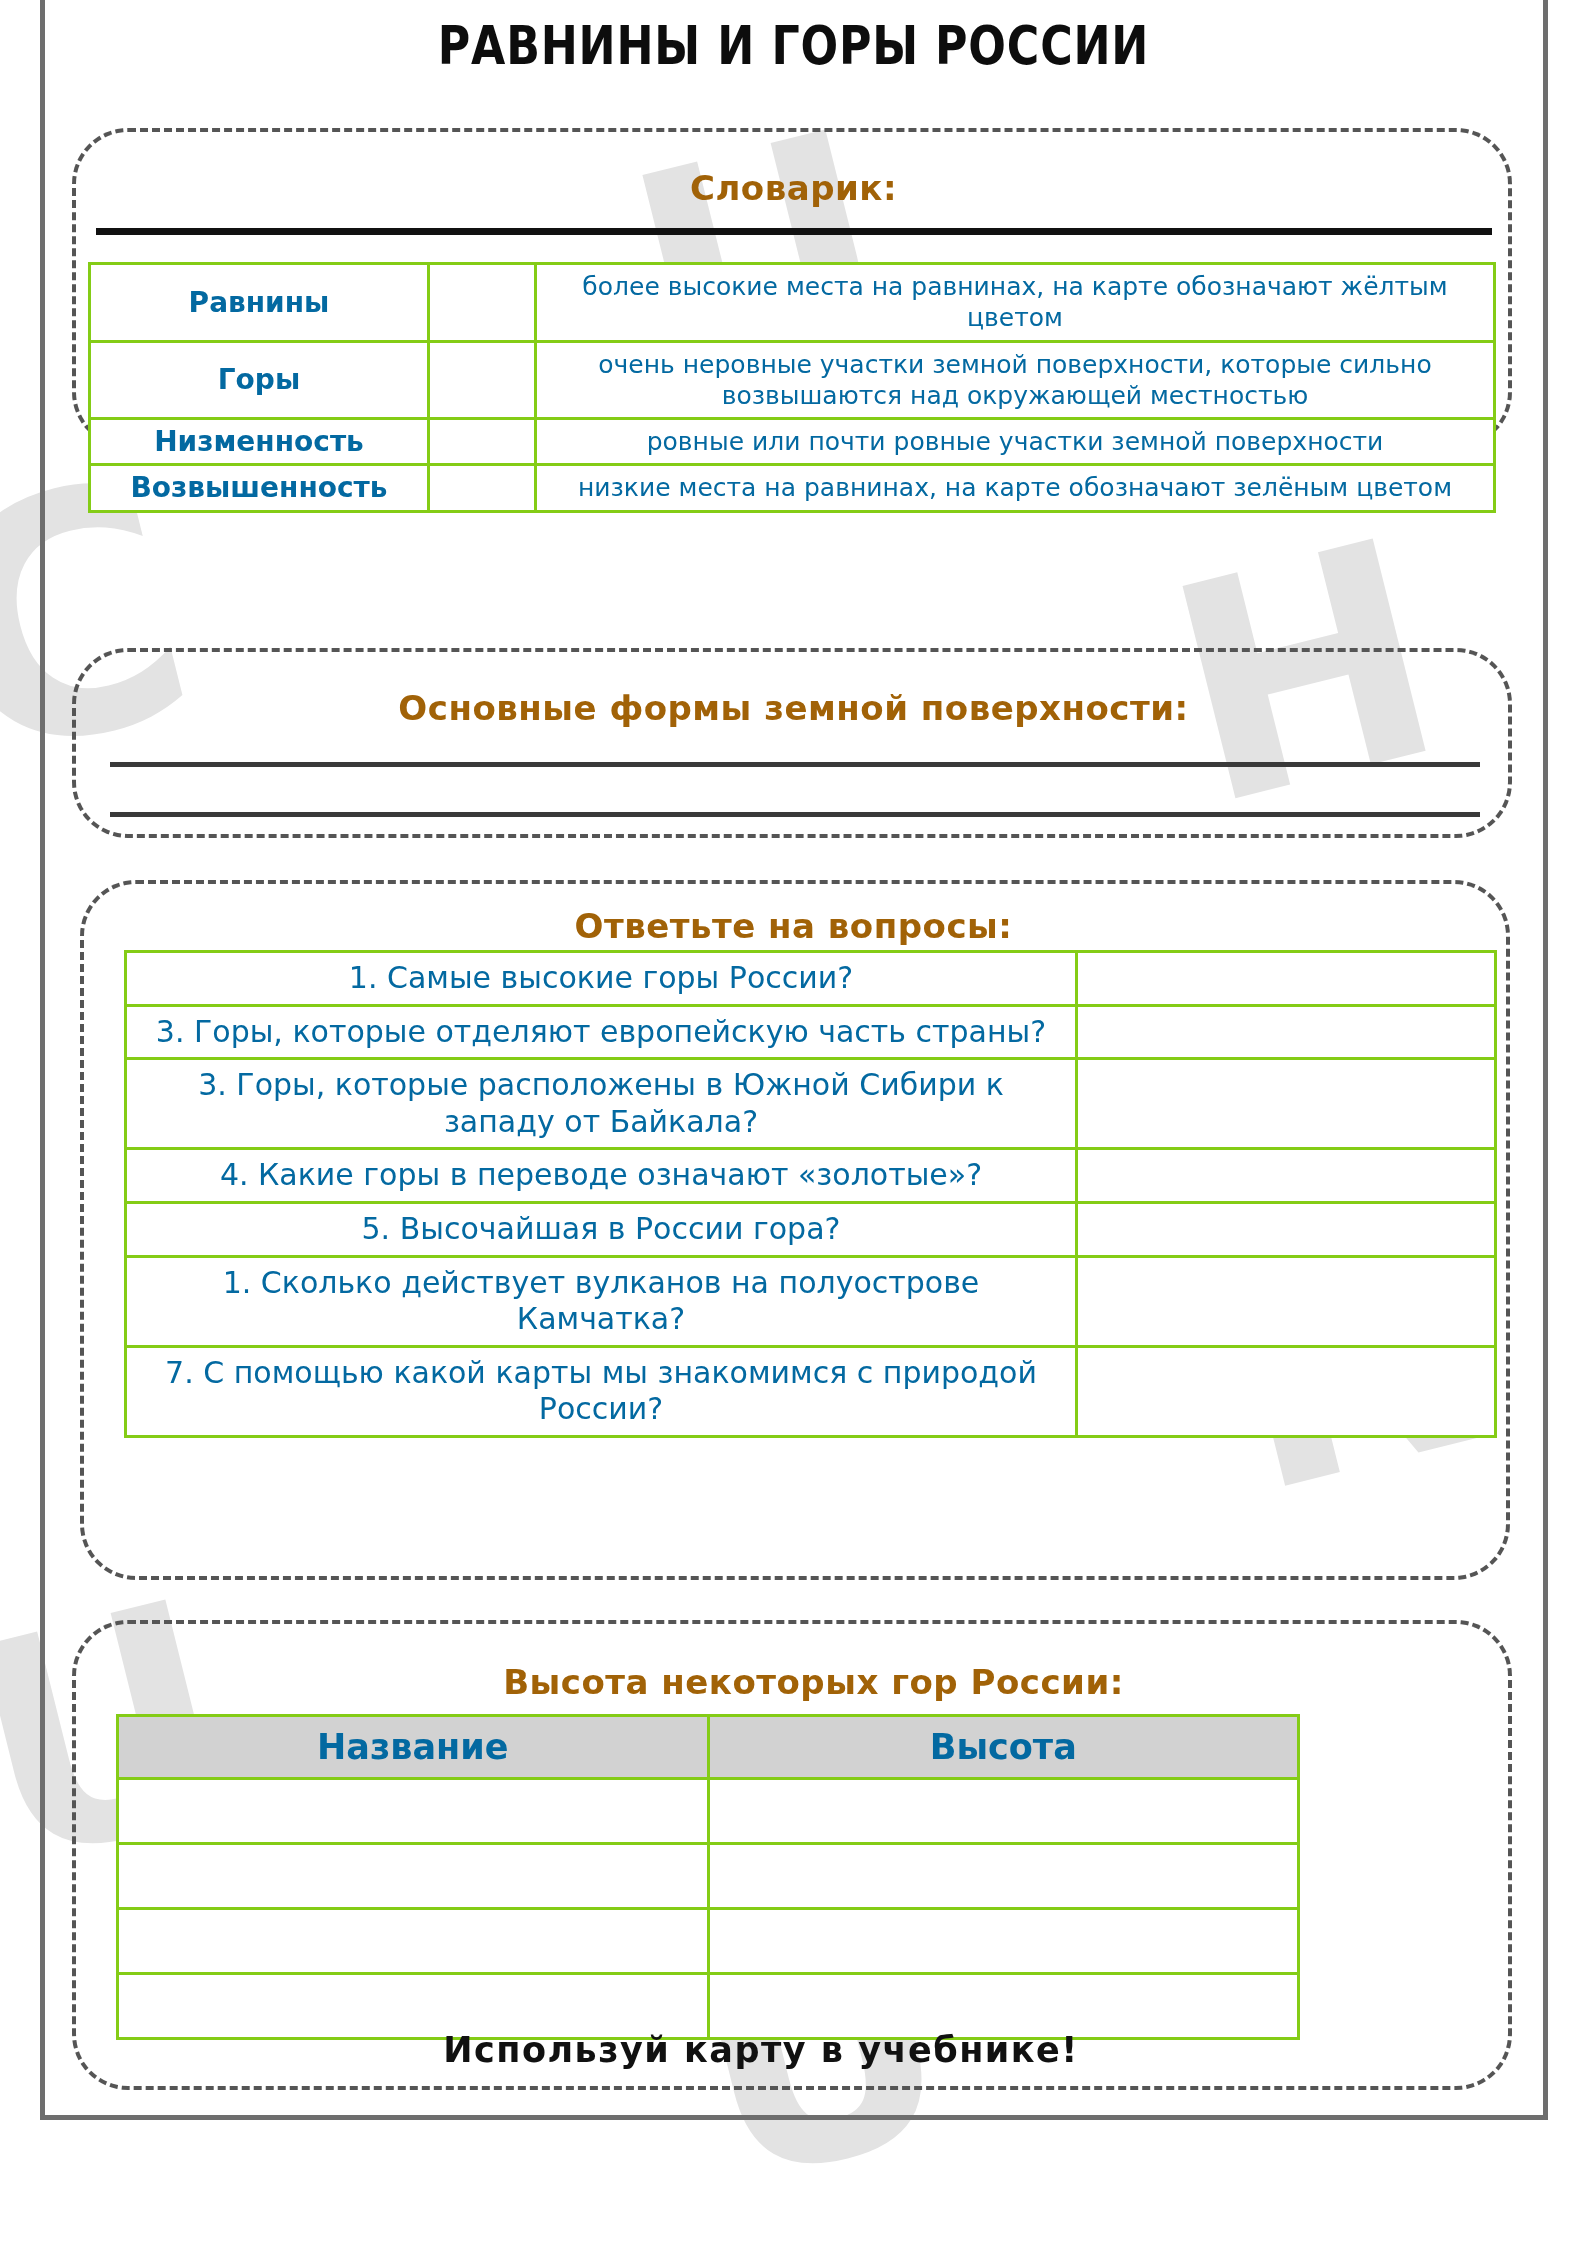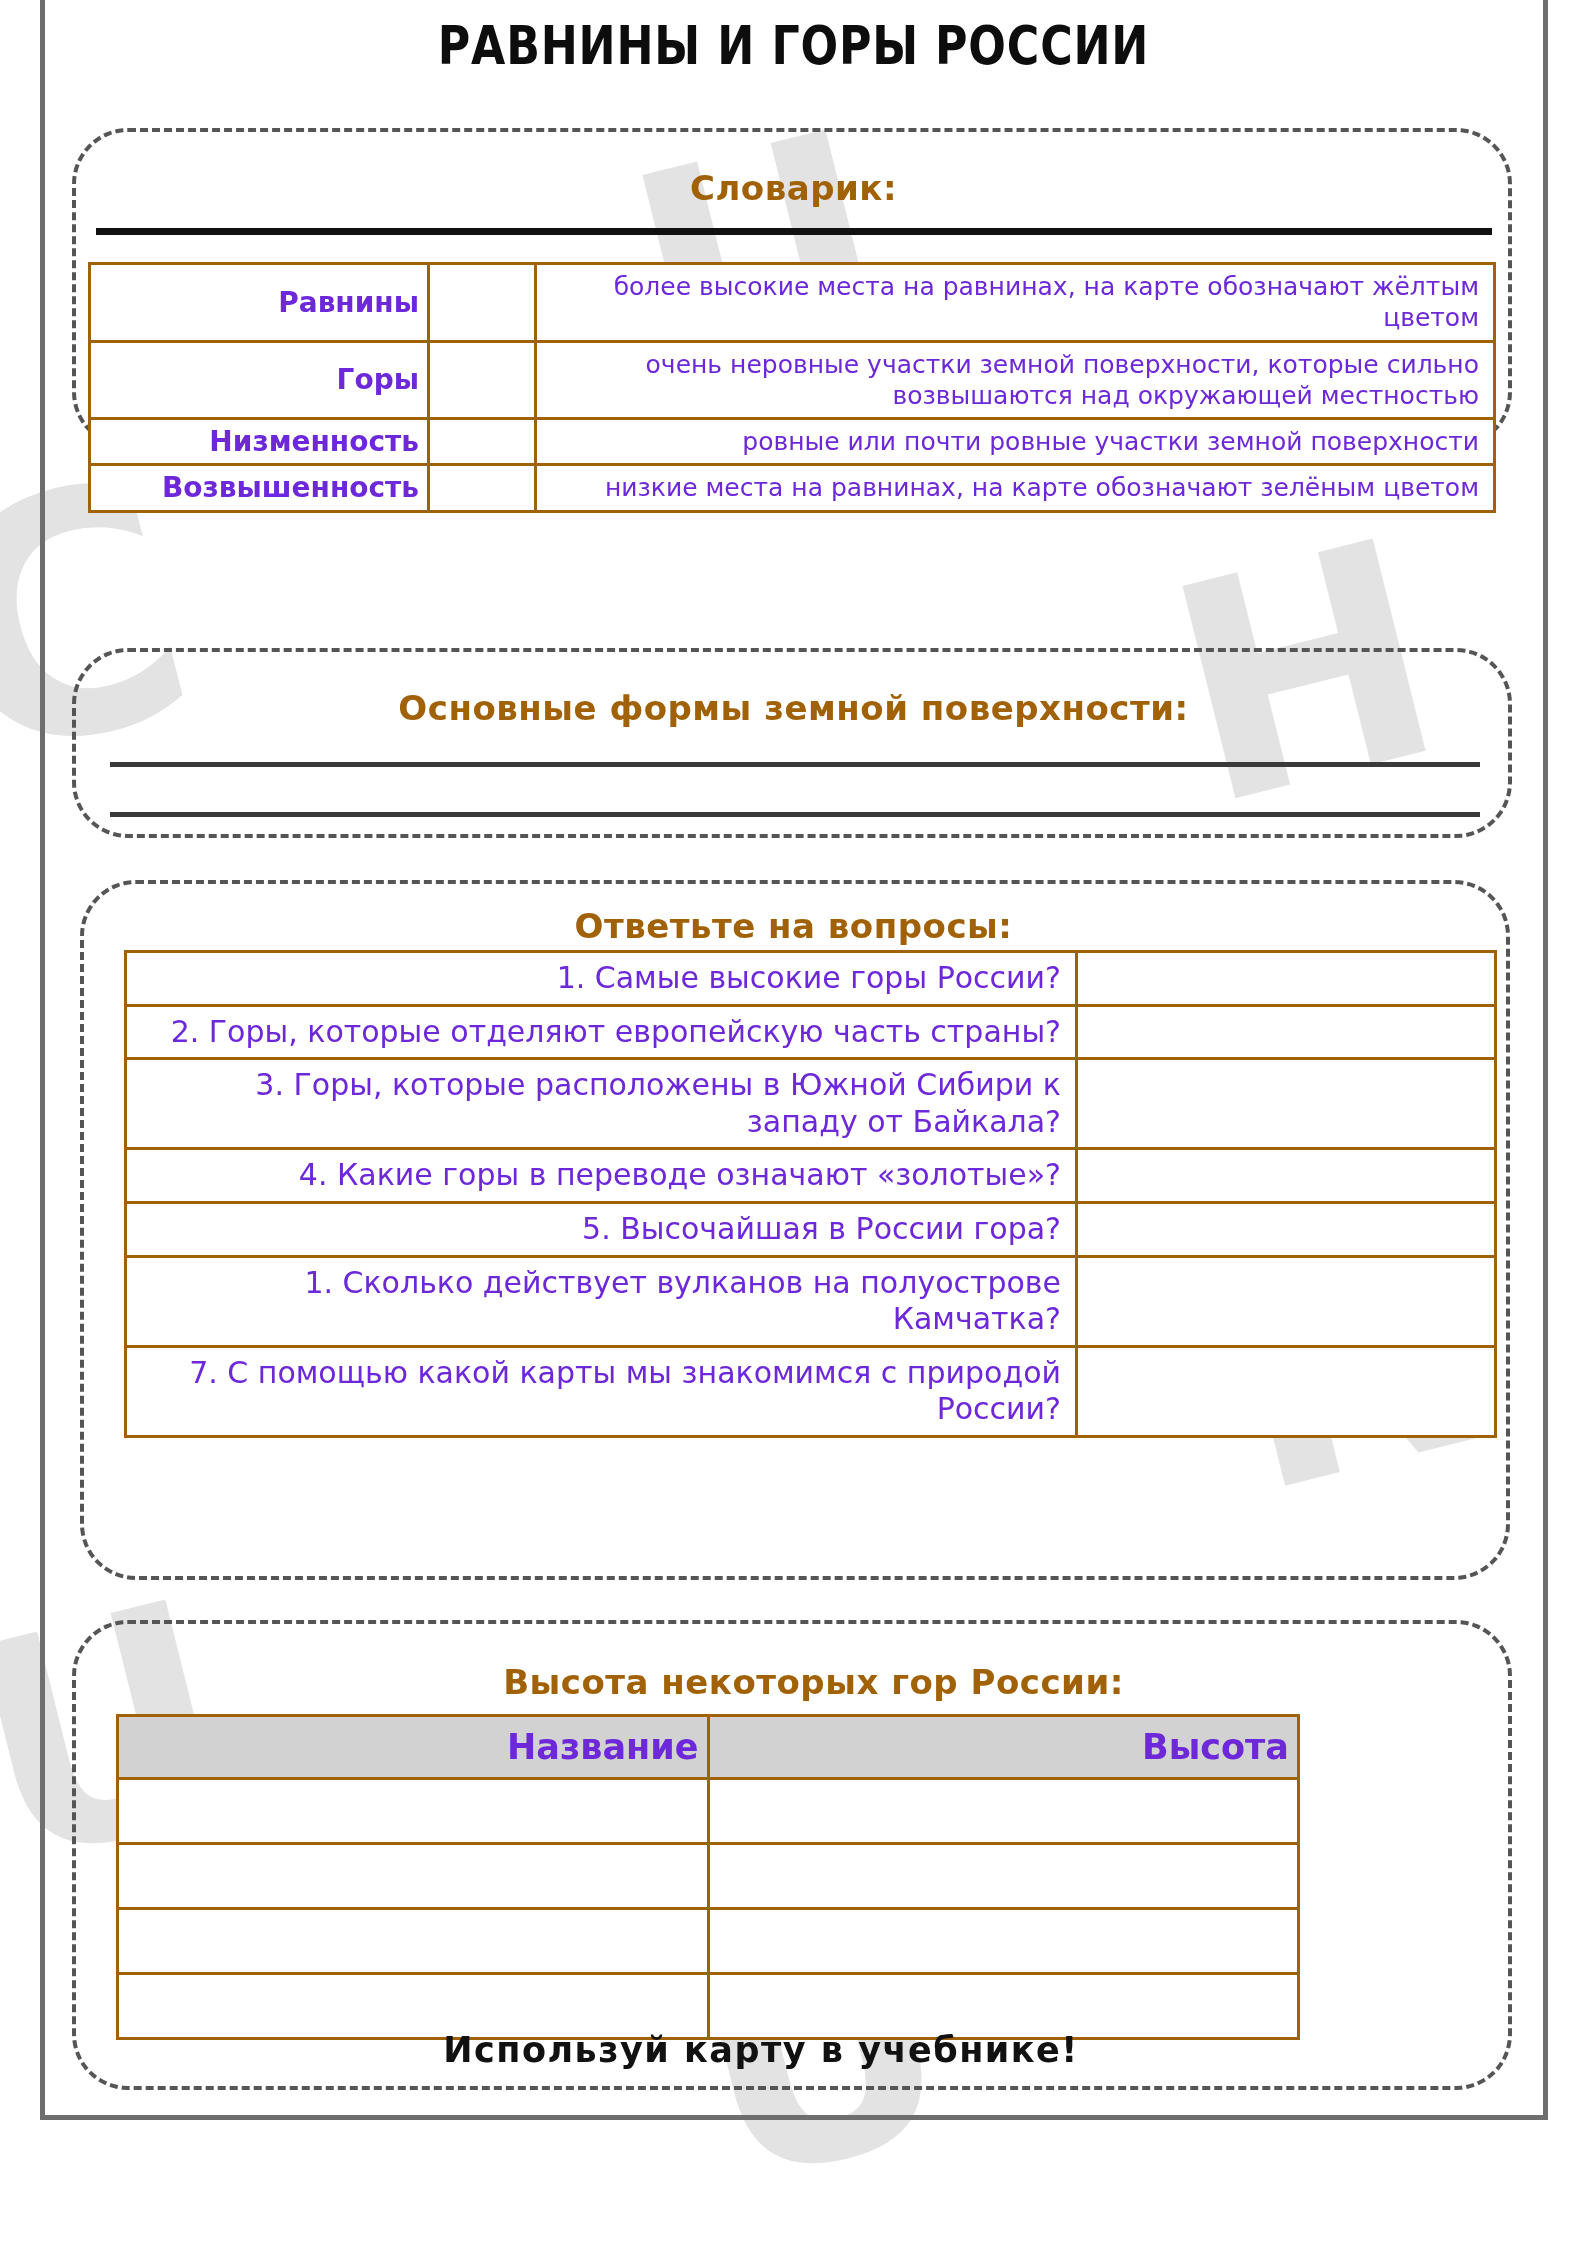--- a/index.html
+++ b/index.html
@@ -98,25 +98,25 @@
   }
 
   
   table.sheet-table {
     position: absolute;
     border-collapse: collapse;
     background: #fff;
     table-layout: fixed;
   }
   table.sheet-table td, table.sheet-table th {
-    border: 3px solid #a16207;
+    border: 3px solid #84cc16;
     padding: 4px 8px;
-    text-align: right;
+    text-align: center;
     vertical-align: middle;
-    color: #6d28d9;
+    color: #0369a1;
     font-weight: 400;
   }
 
   
   #glossary-table { left: 88px; top: 262px; width: 1408px; }
   #glossary-table td.term {
     width: 320px;
     font-weight: 700;
     font-size: 28px;
   }
@@ -237,21 +237,21 @@
 
   <div class="section-heading" style="top:906px; left:0;">Ответьте на вопросы:</div>
 
   <table class="sheet-table" id="questions-table">
     <tbody>
       <tr>
         <td class="q">1. Самые высокие горы России?</td>
         <td class="ans"></td>
       </tr>
       <tr>
-        <td class="q">2. Горы, которые отделяют европейскую часть страны?</td>
+        <td class="q">3. Горы, которые отделяют европейскую часть страны?</td>
         <td class="ans"></td>
       </tr>
       <tr>
         <td class="q">3. Горы, которые расположены в Южной Сибири к западу от Байкала?</td>
         <td class="ans"></td>
       </tr>
       <tr>
         <td class="q">4. Какие горы в переводе означают «золотые»?</td>
         <td class="ans"></td>
       </tr>

